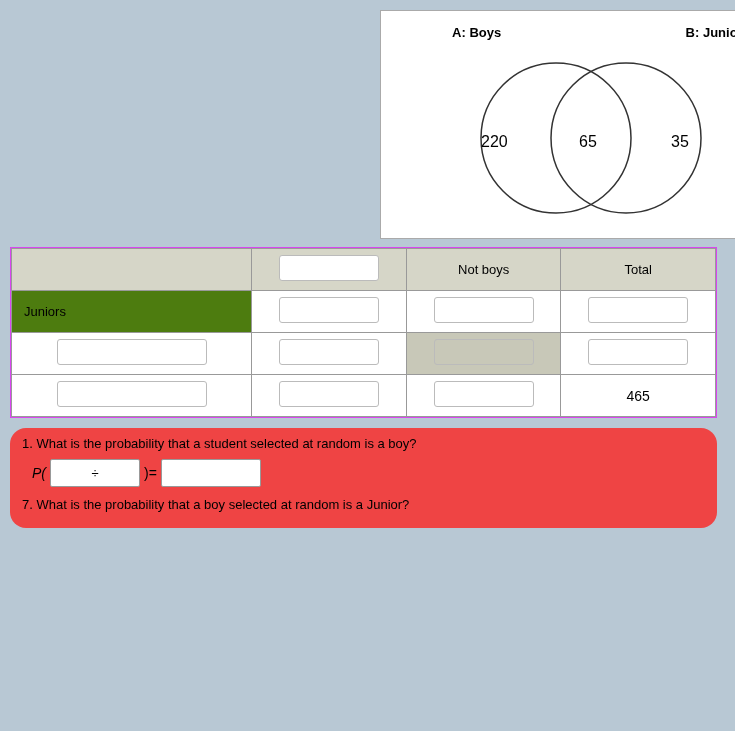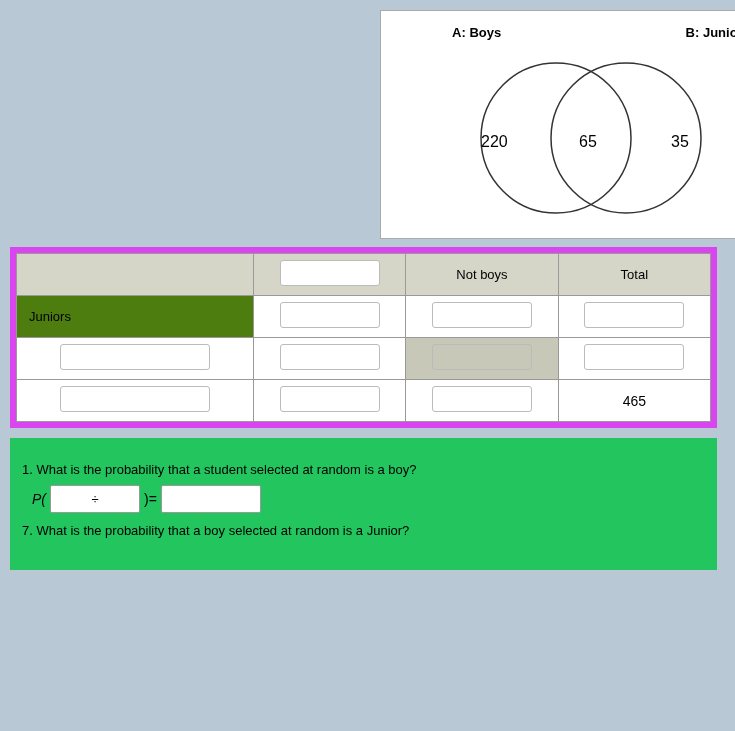--- a/index.html
+++ b/index.html
@@ -63,21 +63,21 @@
       font-weight: normal;
     }
 
     .num-220 { left: 80px; top: 85px; }
     .num-65  { left: 178px; top: 85px; }
     .num-35  { left: 270px; top: 85px; }
 
     
     .table-section {
       background: #d6d6c8;
-      border: 6px solid #d946ef;
+      border: 1px solid #d946ef;
       margin-bottom: 10px;
       padding: 0;
     }
 
     table {
       border-collapse: collapse;
       width: 100%;
     }
 
     td, th {
@@ -110,22 +110,23 @@
       padding-left: 12px;
     }
 
     .cell-header {
       background: #d6d6c8;
       font-weight: normal;
     }
 
     
     .questions-section {
-      background: #22c55e;
-      padding: 24px 12px;
+      background: #ef4444;
+      padding: 8px 12px;
+      border-radius: 16px;
     }
 
     .question-text {
       font-size: 13px;
       margin-bottom: 8px;
     }
 
     .prob-row {
       display: flex;
       align-items: center;

